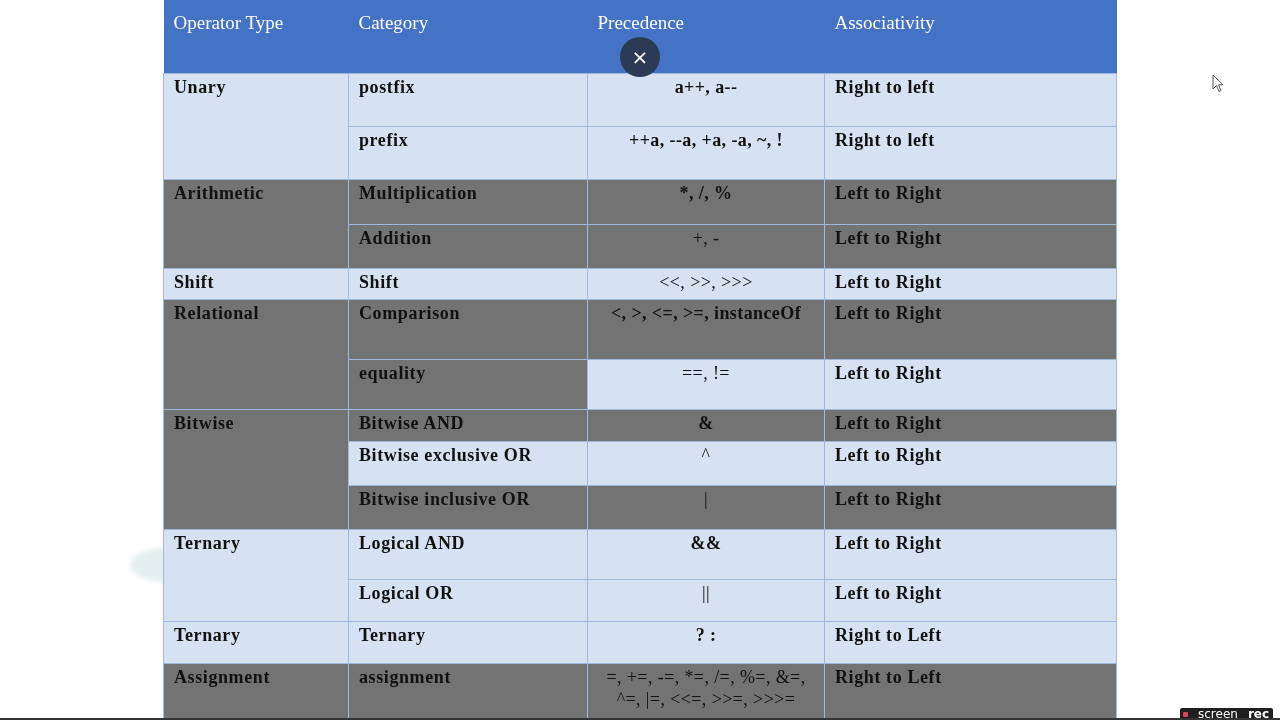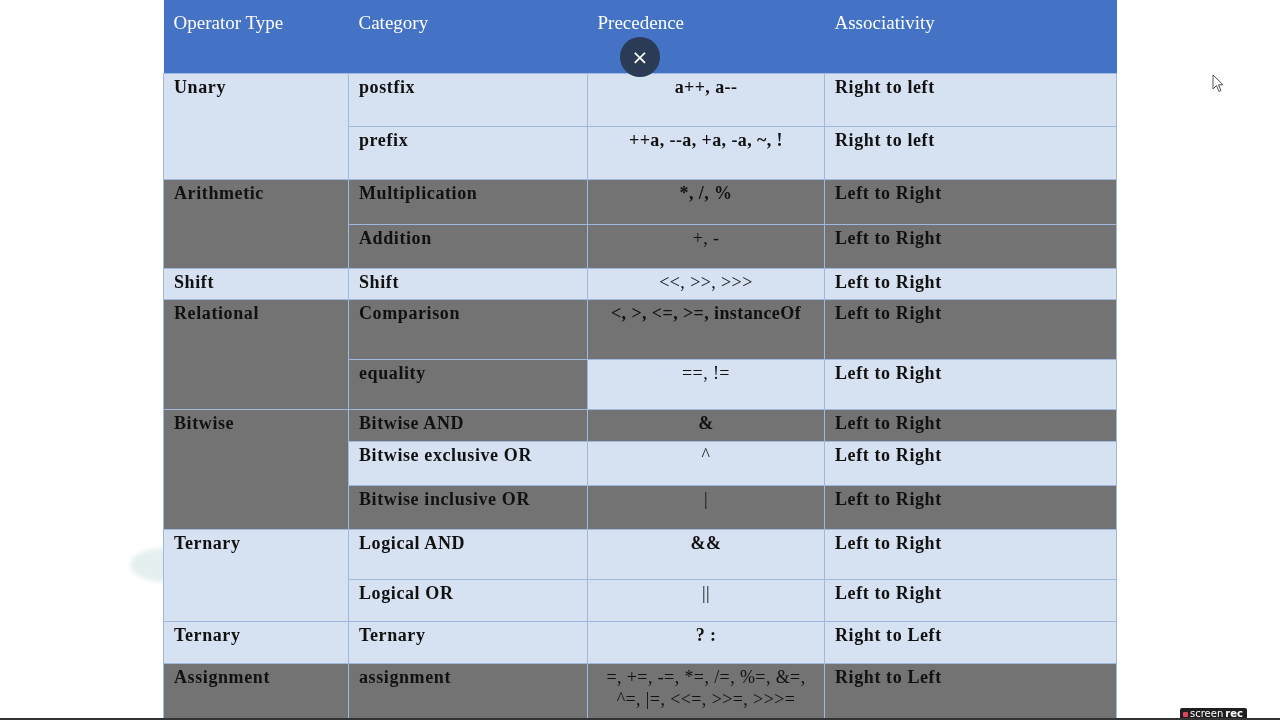--- a/index.html
+++ b/index.html
@@ -37,22 +37,22 @@
   .close-btn {
     position:absolute; left:620px; top:37px; width:40px; height:40px;
     border-radius:50%; background:#2b3a55; color:#fff;
     display:flex; align-items:center; justify-content:center;
     font-family:"DejaVu Sans",sans-serif; font-size:20px; cursor:pointer;
   }
   .cursor { position:absolute; left:1212px; top:74px; width:14px; height:20px; }
   .watermark {
     position:absolute; left:1180px; top:708px; height:12px; padding:0 4px 0 3px;
     background:#1f1f1f; color:#fff; border-radius:2px;
-    font-family:"DejaVu Sans",sans-serif; font-size:10px; line-height:12px;
-    display:flex; align-items:center; gap:2px;
+    font-family:"DejaVu Sans",sans-serif; font-size:12px; line-height:12px;
+    display:flex; align-items:center; gap:10px;
   }
   .watermark .dot { width:5px; height:5px; background:#e0435a; border-radius:1px; display:inline-block; }
   .watermark .strong { font-weight:bold; }
   .bottom-line { position:absolute; left:0; top:718px; width:1280px; height:2px; background:#333; }
 </style>
 </head>
 <body>
 
 <div class="blob"></div>
 

